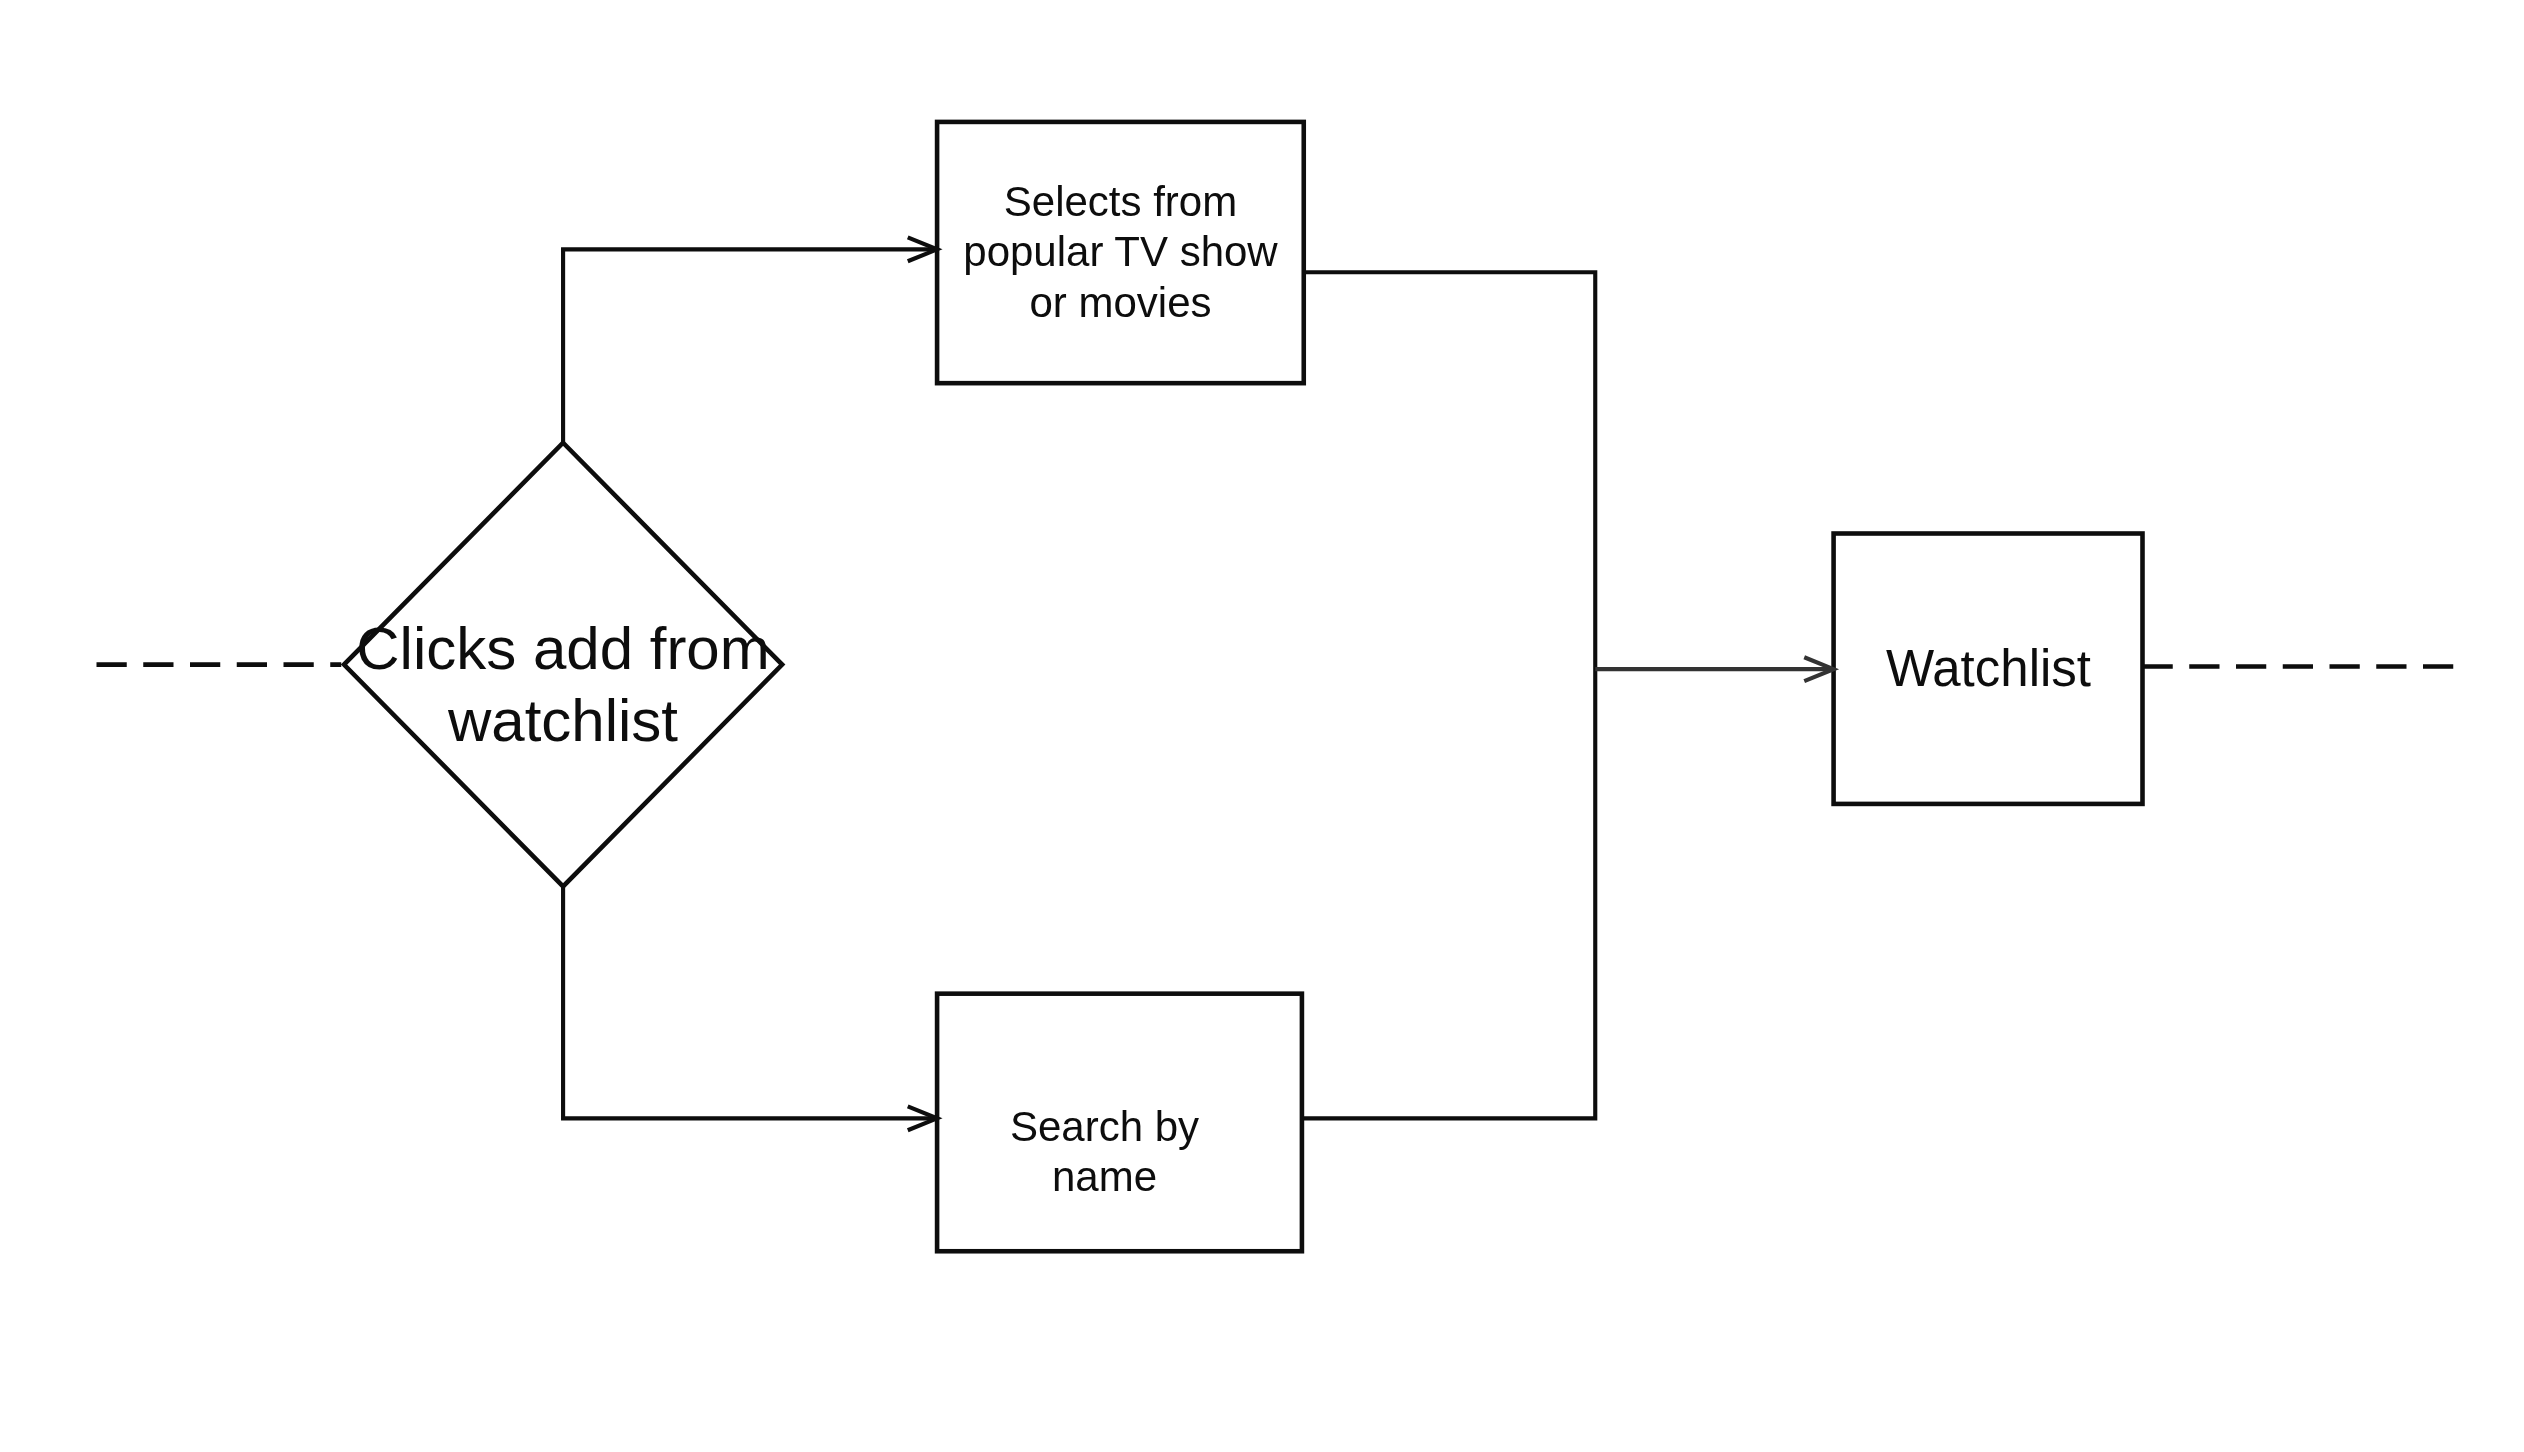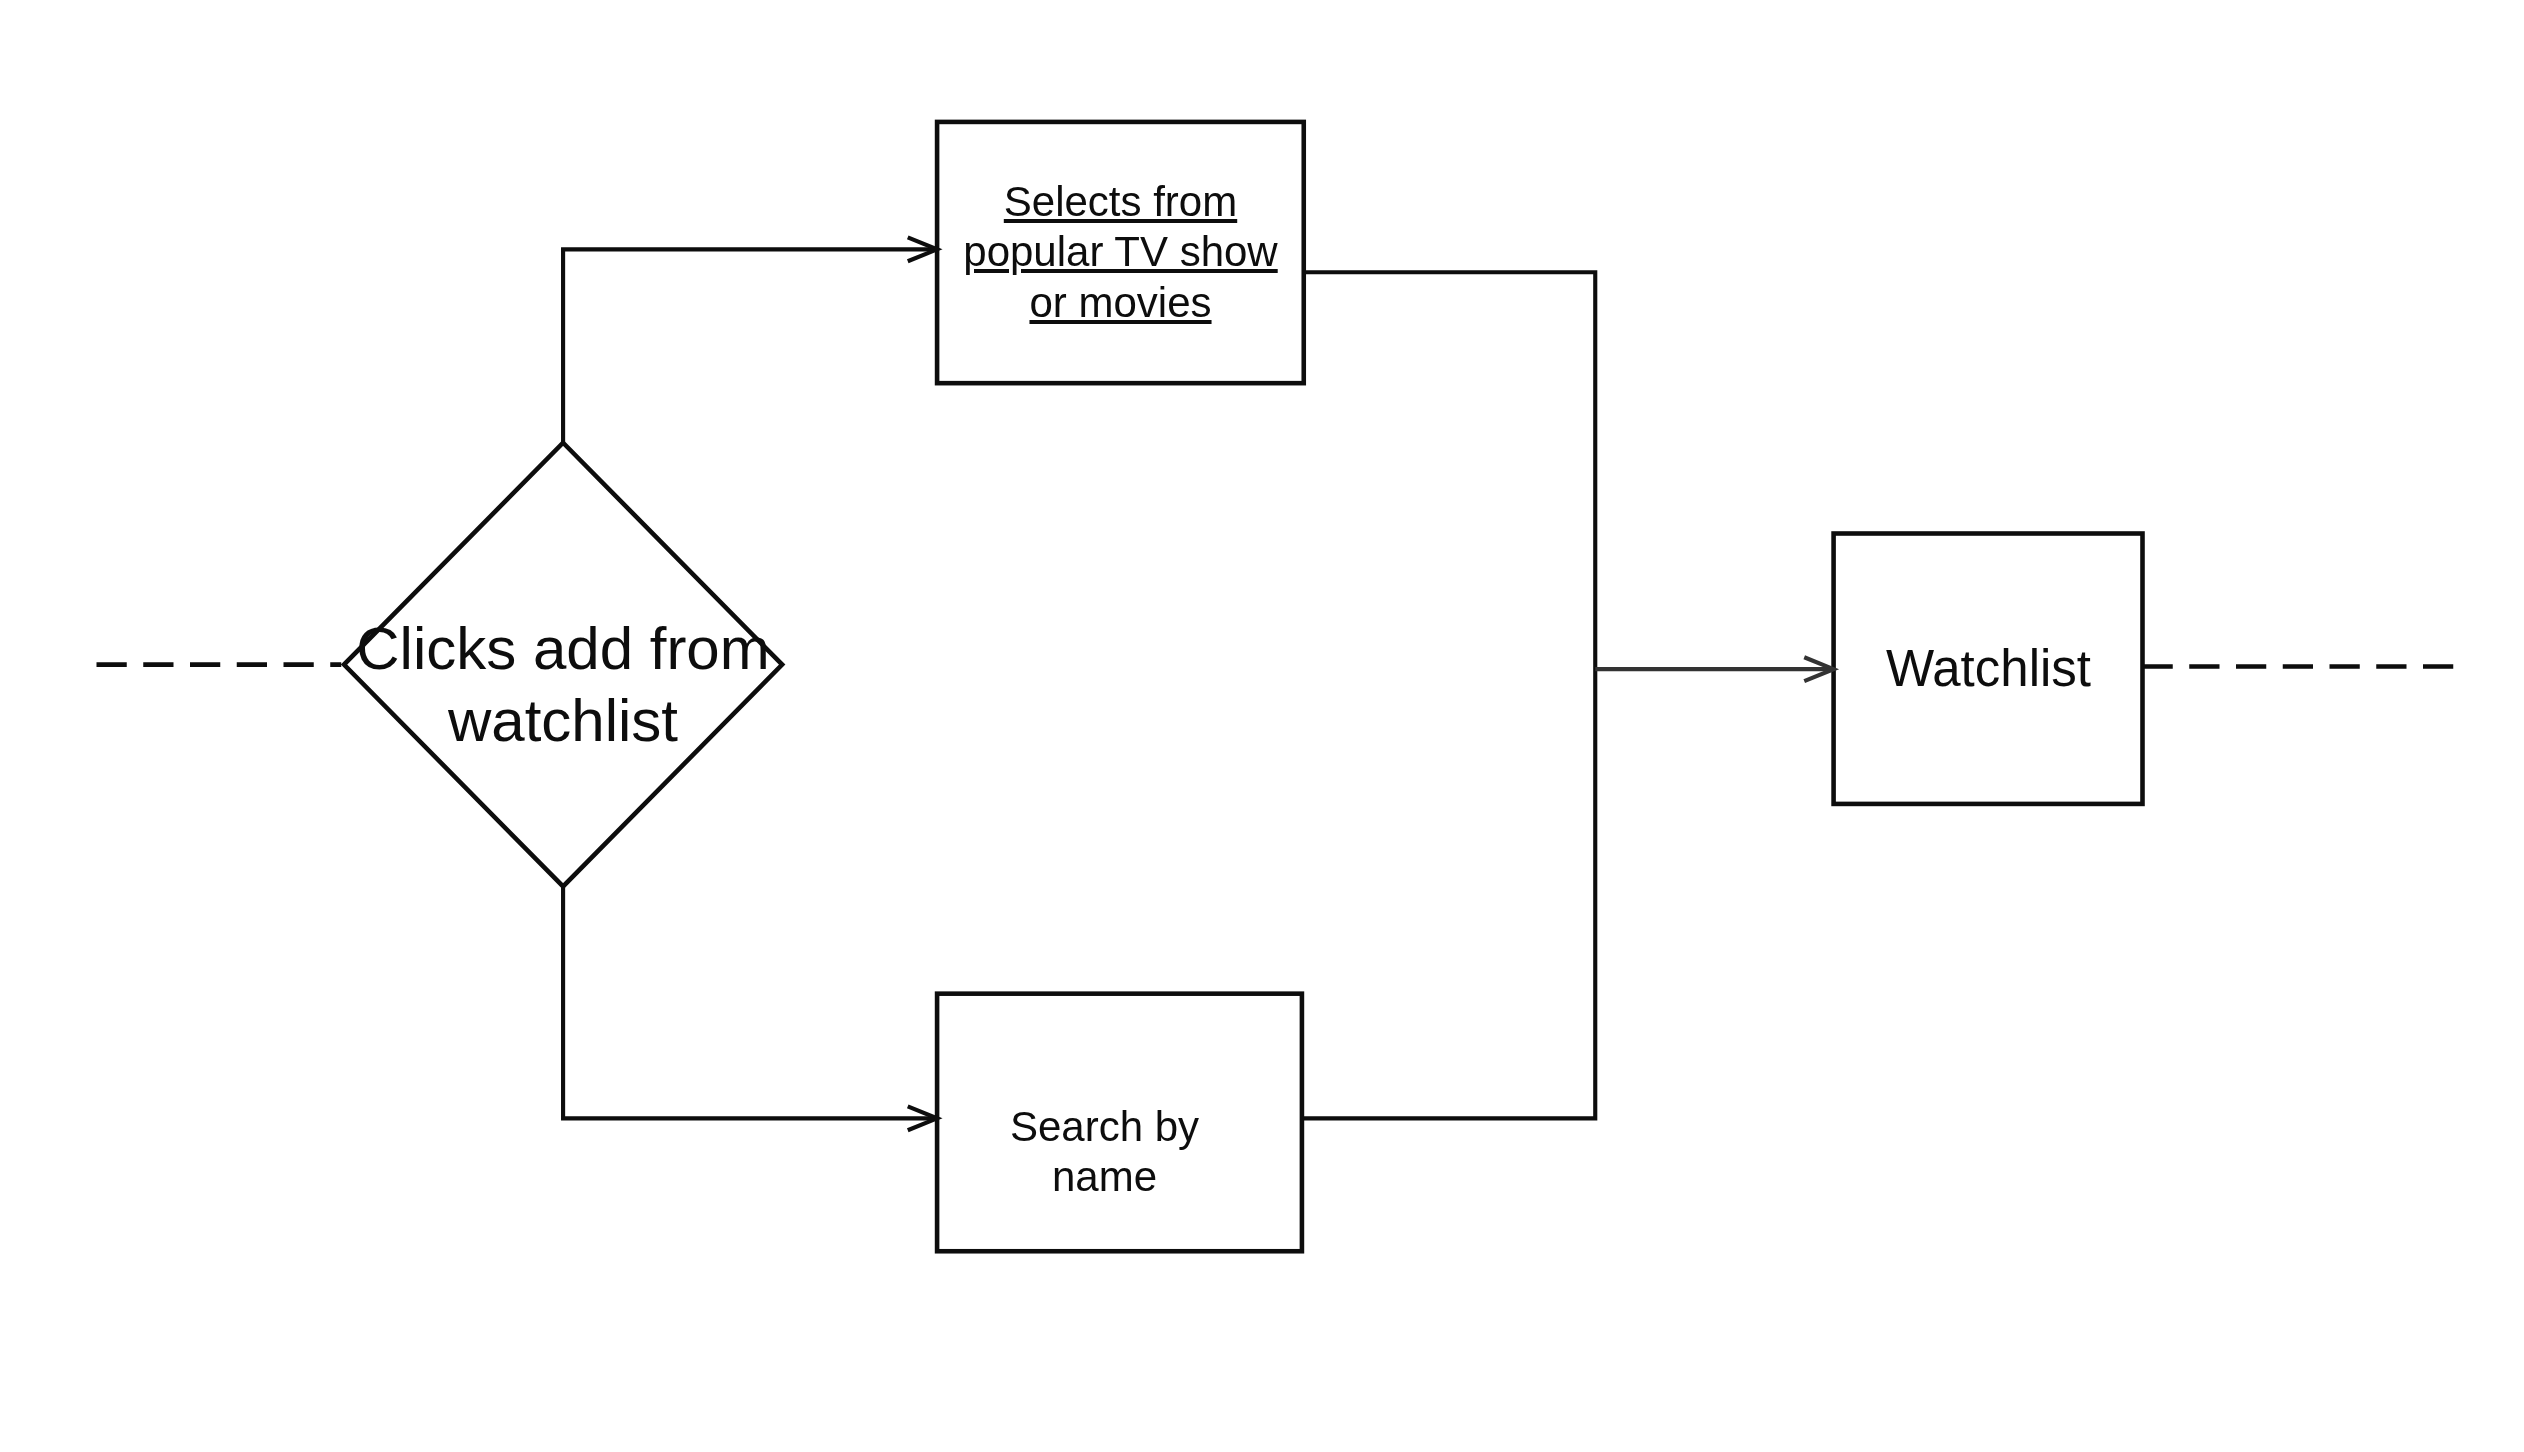--- a/index.html
+++ b/index.html
@@ -27,21 +27,21 @@
     position:absolute;
     display:flex;align-items:center;justify-content:center;
     text-align:center;
     white-space:pre-line;
     color:var(--text);
     font-weight:400;
     line-height:1.2;
     pointer-events:none;
   }
   .label.diamond-label{left:344px;top:463px;width:438px;height:444px;font-size:60px;}
-  .label.popular-label{left:937px;top:122px;width:367px;height:261px;font-size:42px;text-decoration:underline;}
+  .label.popular-label{left:937px;top:122px;width:367px;height:261px;font-size:42px;}
   .label.search-label{left:936px;top:1023px;width:337px;height:258px;font-size:42px;}
   .label.watchlist-label{left:1834px;top:534px;width:309px;height:270px;font-size:51px;}
 </style>
 </head>
 <body>
 
 <div id="stage">
 
   <svg width="2525" height="1452" viewBox="0 0 2754 1584">
 

